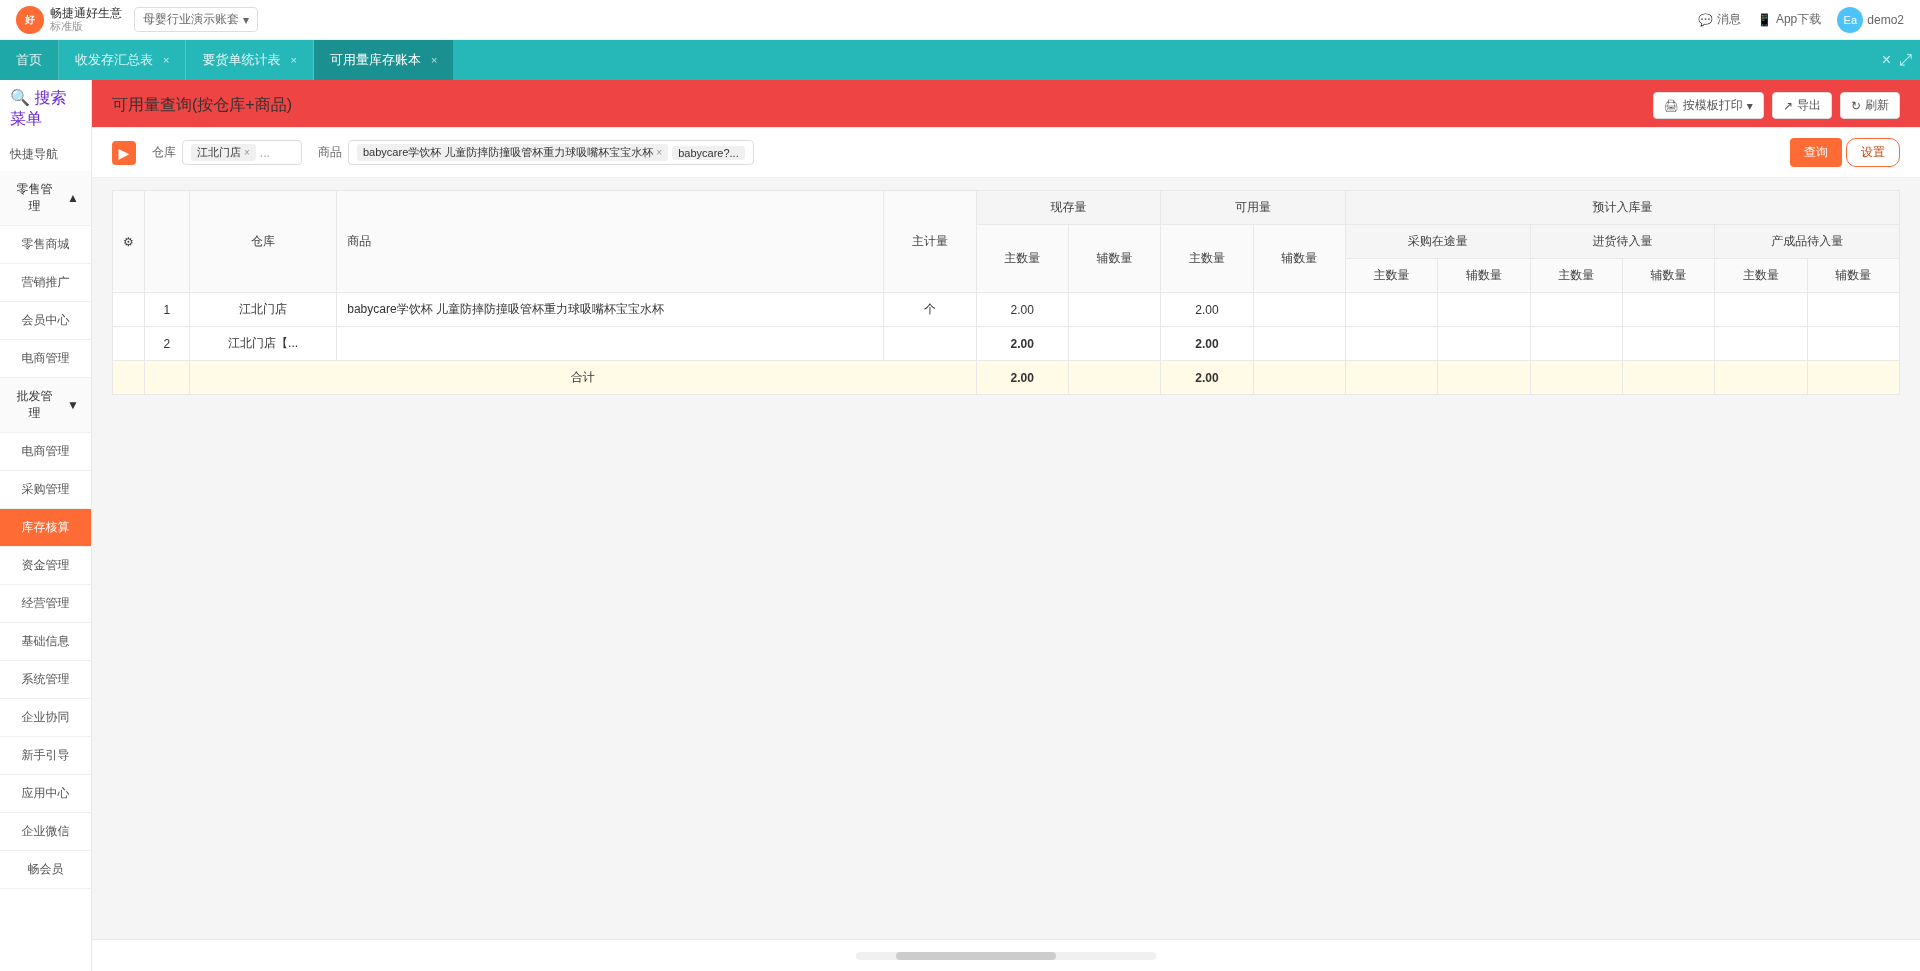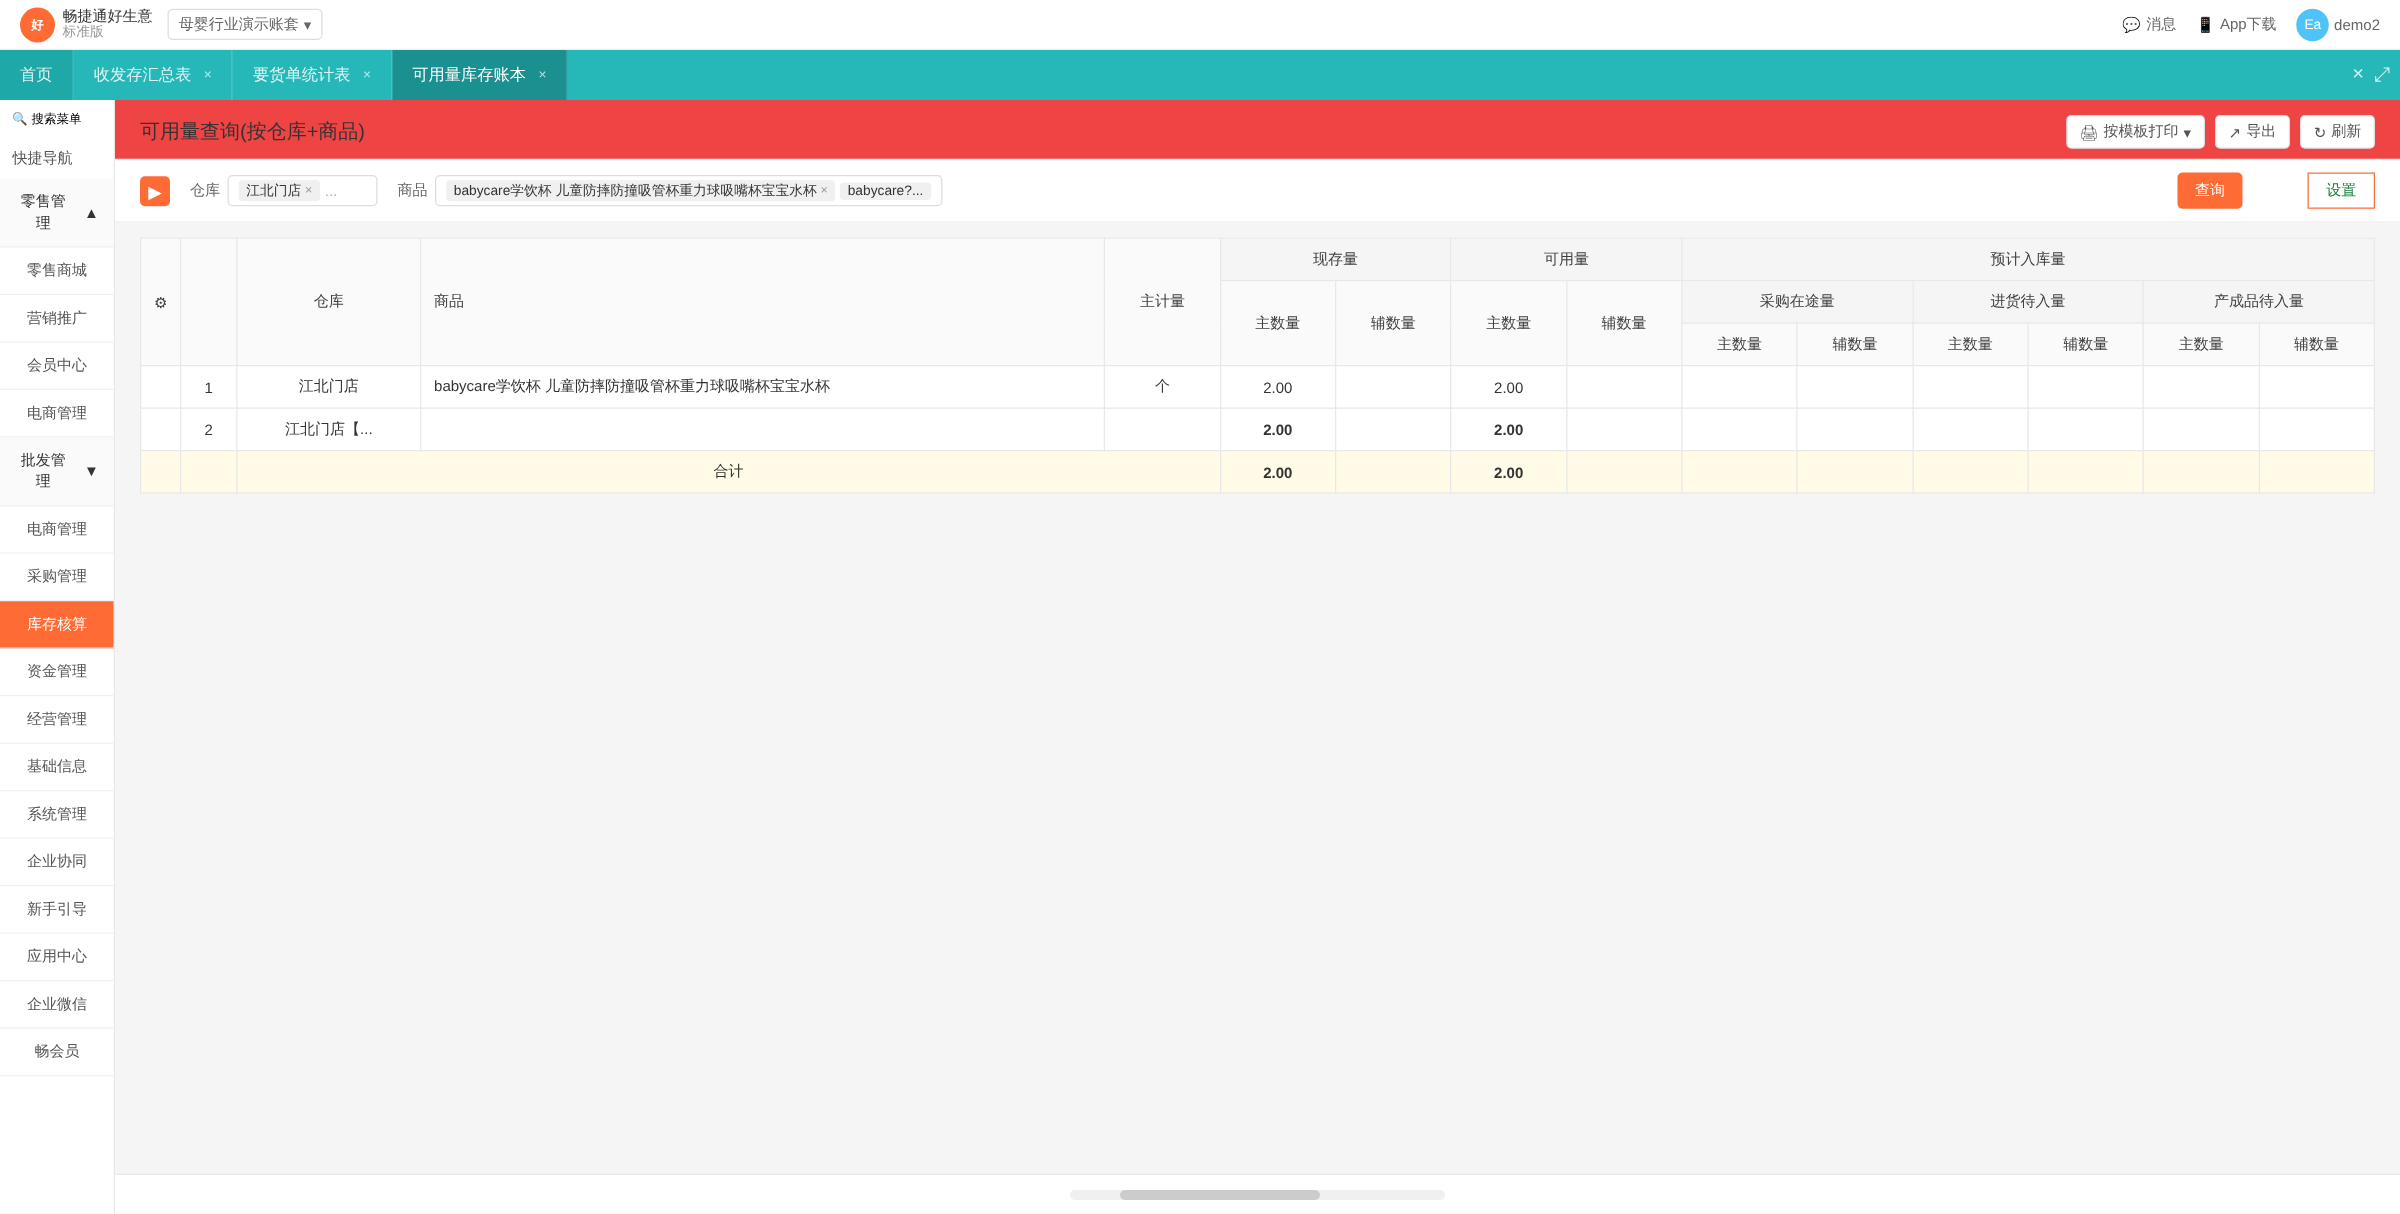--- a/index.html
+++ b/index.html
@@ -82,21 +82,21 @@
     .sidebar-item.section-header {
       display: flex;
       align-items: center;
       justify-content: space-between;
       padding: 10px 12px;
       font-size: 12px;
       color: #333;
       background: #fafafa;
       gap: 10px;
     }
-    .sidebar-search { padding: 8px 10px; color: #000000; font-size: 10px; cursor: pointer; }
+    .sidebar-search { padding: 8px 10px; color: #6d28d9; font-size: 16px; cursor: pointer; }
     .sidebar-nav { padding: 8px 10px; color: #555; font-size: 12px; cursor: pointer; }
 
     
     .content-area {
       flex: 1;
       overflow: hidden;
       display: flex;
       flex-direction: column;
       background: #f5f5f5;
     }
@@ -139,28 +139,28 @@
       display: flex; align-items: center; gap: 4px;
       border: 1px solid #ddd; border-radius: 4px; padding: 3px 8px;
       min-width: 120px; flex-wrap: wrap;
     }
     .filter-tag {
       background: #f0f0f0; border-radius: 3px; padding: 1px 6px;
       font-size: 11px; display: flex; align-items: center; gap: 3px;
     }
     .filter-tag .tag-close { cursor: pointer; color: #999; font-size: 10px; }
     .filter-dots { color: #aaa; font-size: 12px; cursor: pointer; }
-    .filter-actions { margin-left: auto; display: flex; gap: 16px; }
+    .filter-actions { margin-left: auto; display: flex; gap: 4px; }
     .btn-query {
       background: #ff6b35; color: #fff; border: none;
       padding: 5px 14px; border-radius: 4px; cursor: pointer; font-size: 12px;
     }
     .btn-settings {
-      background: #fff; color: #15803d; border: 1px solid #ff6b35;
-      padding: 5px 14px; border-radius: 0; cursor: pointer; font-size: 12px; margin-left: 36px;
+      background: #fff; color: #c2410c; border: 1px solid #ff6b35;
+      padding: 5px 14px; border-radius: 10px; cursor: pointer; font-size: 12px;
     }
 
     
     .table-wrapper {
       flex: 1;
       overflow: auto;
       padding: 12px 20px;
     }
     .data-table {
       width: 100%;

